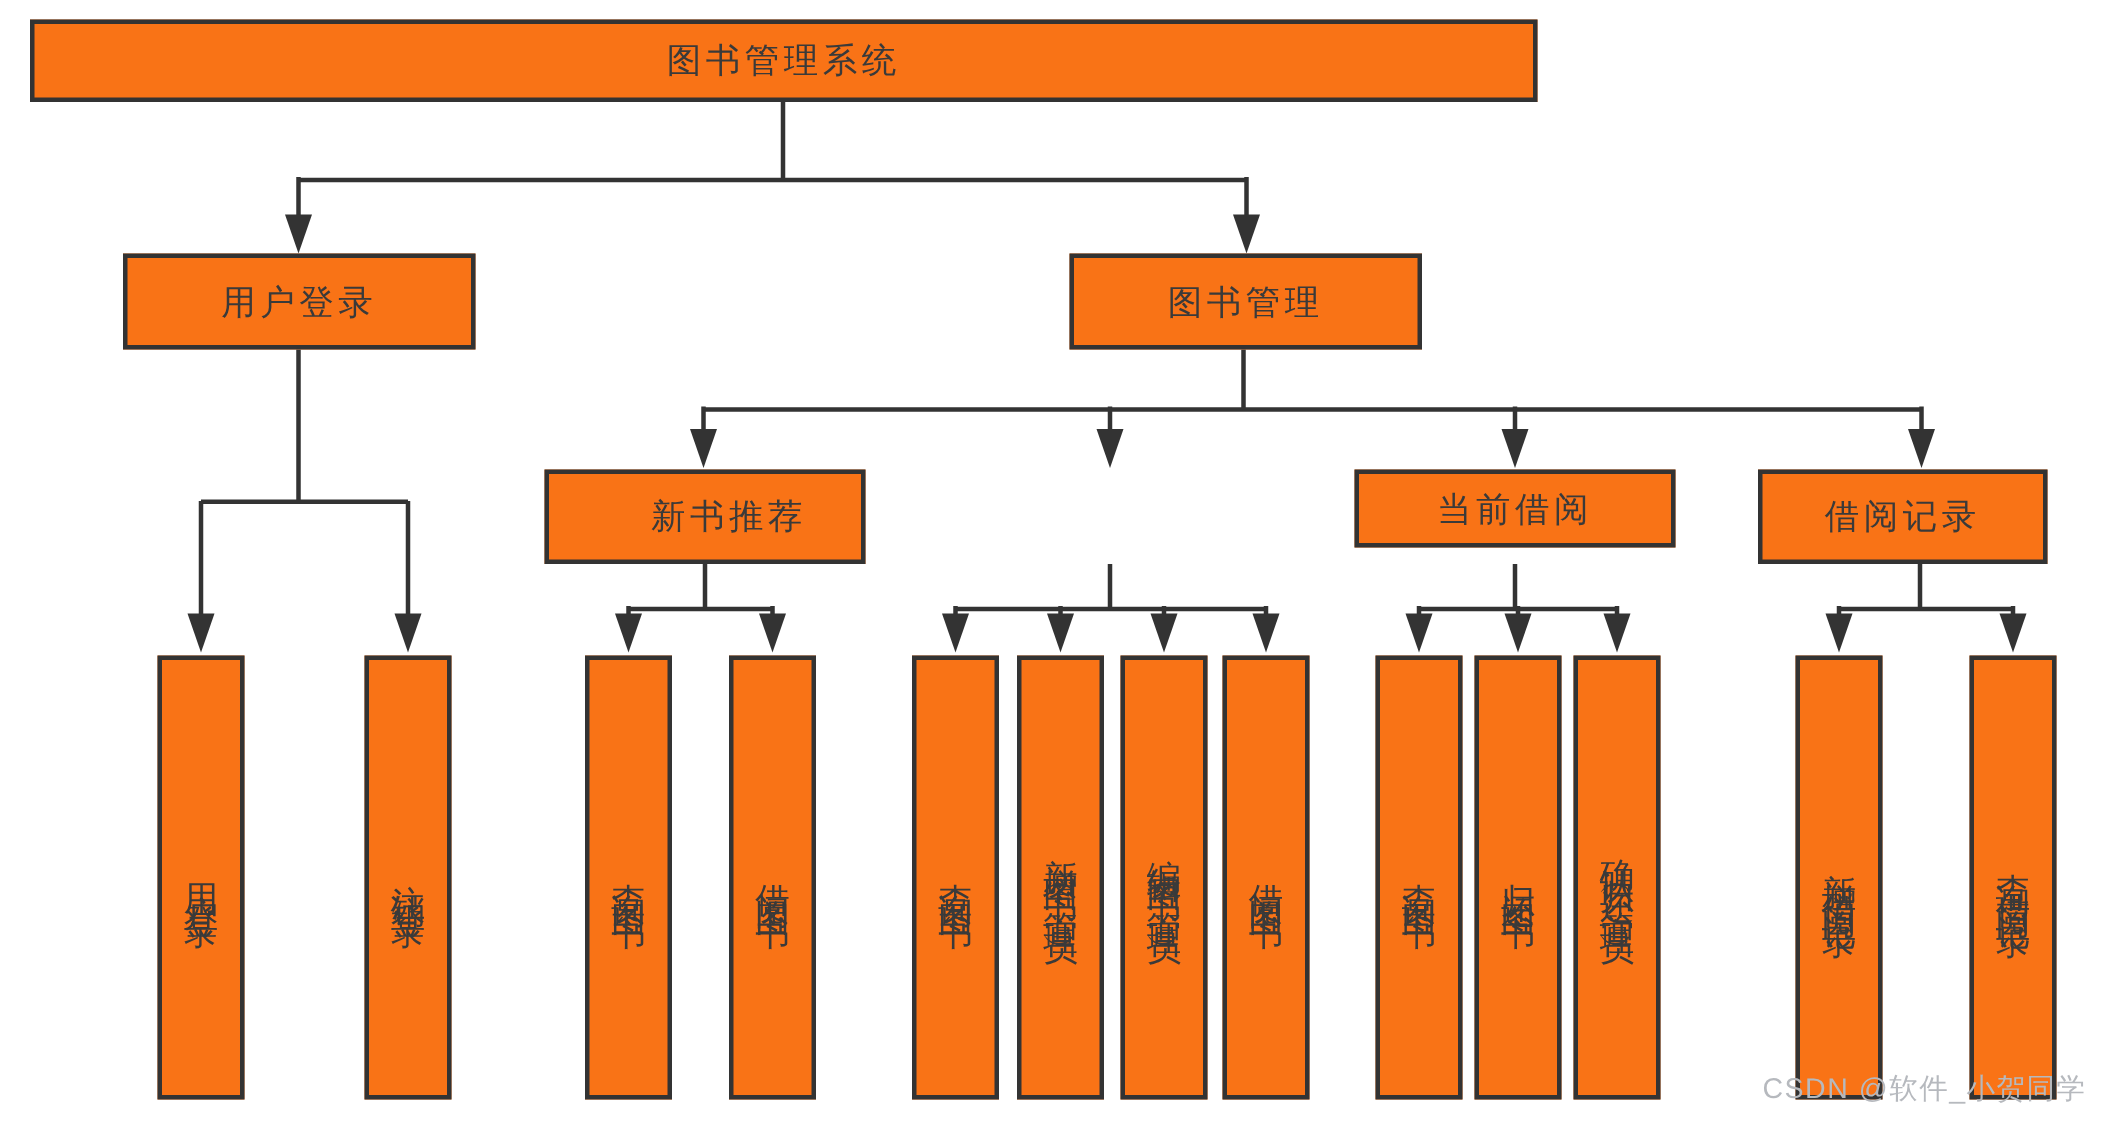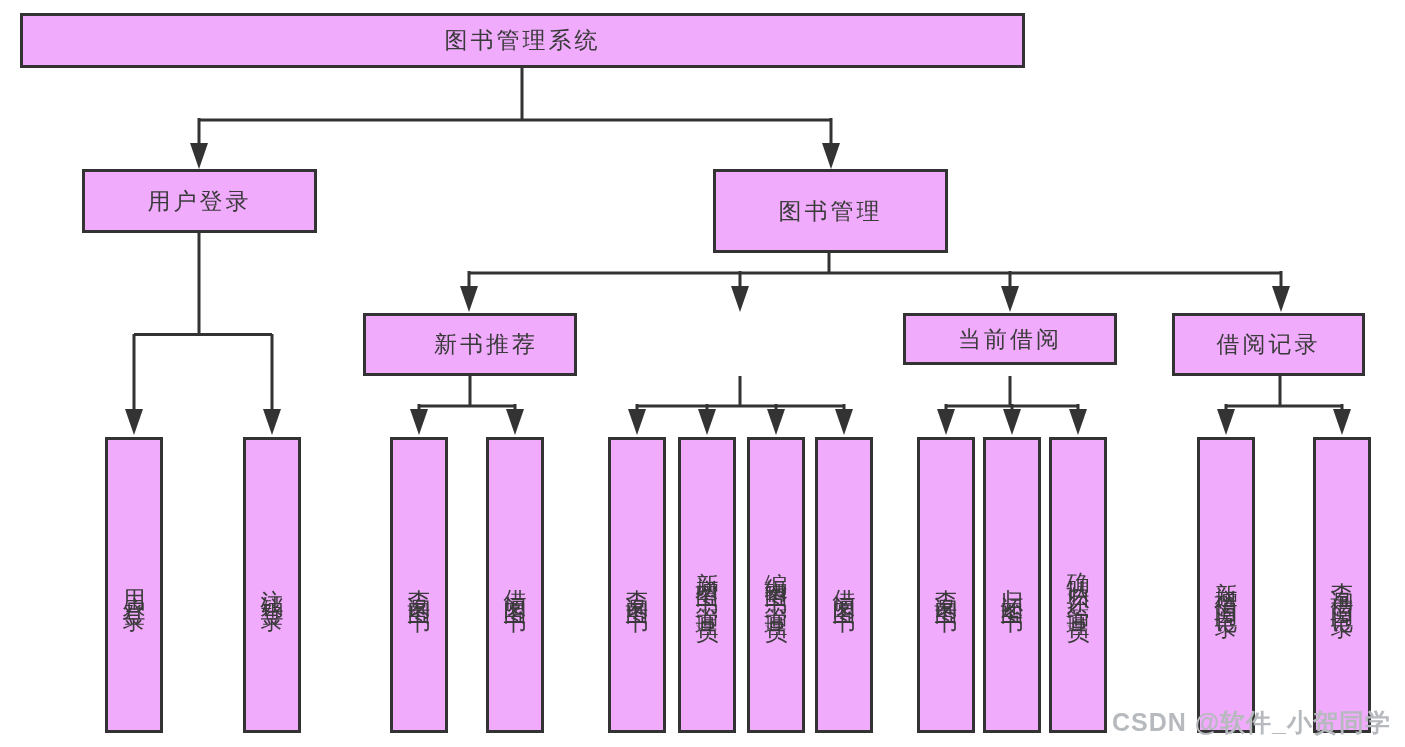--- a/index.html
+++ b/index.html
@@ -12,21 +12,21 @@
     overflow: hidden;
   }
   svg.connectors {
     position: absolute;
     left: 0; top: 0;
     z-index: 0;
   }
   .node {
     position: absolute;
     box-sizing: border-box;
-    background: #f0abfc;
+    background: #f97316;
     border: 3px solid #333333;
     display: flex;
     align-items: center;
     justify-content: center;
     z-index: 1;
   }
   .lbl {
     font-size: 23px;
     letter-spacing: 3px;
     color: #3a3a3a;
@@ -38,26 +38,25 @@
     text-orientation: mixed;
     font-size: 23px;
     letter-spacing: 7px;
     line-height: 1;
     color: #3a3a3a;
   }
   .watermark {
     position: absolute;
     right: 14px;
     bottom: 8px;
-    font-size: 25px;
+    font-size: 19px;
     letter-spacing: 1px;
     color: #b6b9be;
     z-index: 2;
     white-space: nowrap;
-    font-weight: bold;
   }
 </style>
 </head>
 <body>
 
 <div class="canvas">
 
   <svg class="connectors" width="1405" height="747" viewBox="0 0 1405 747">
     <g stroke="#333333" stroke-width="3" fill="none">
 
@@ -101,21 +100,21 @@
     </g>
   </svg>
 
   <div class="node" style="left:20px; top:13px; width:1005px; height:55px;">
     <span class="lbl">图书管理系统</span>
   </div>
 
   <div class="node" style="left:82px; top:169px; width:235px; height:64px;">
     <span class="lbl">用户登录</span>
   </div>
-  <div class="node" style="left:713px; top:169px; width:235px; height:84px;">
+  <div class="node" style="left:713px; top:169px; width:235px; height:64px;">
     <span class="lbl">图书管理</span>
   </div>
 
   <div class="node" style="left:363px; top:313px; width:214px; height:63px;padding-left:32px;">
     <span class="lbl">新书推荐</span>
   </div>
   <div class="node" style="left:903px; top:313px; width:214px; height:52px;">
     <span class="lbl">当前借阅</span>
   </div>
   <div class="node" style="left:1172px; top:313px; width:193px; height:63px;">

